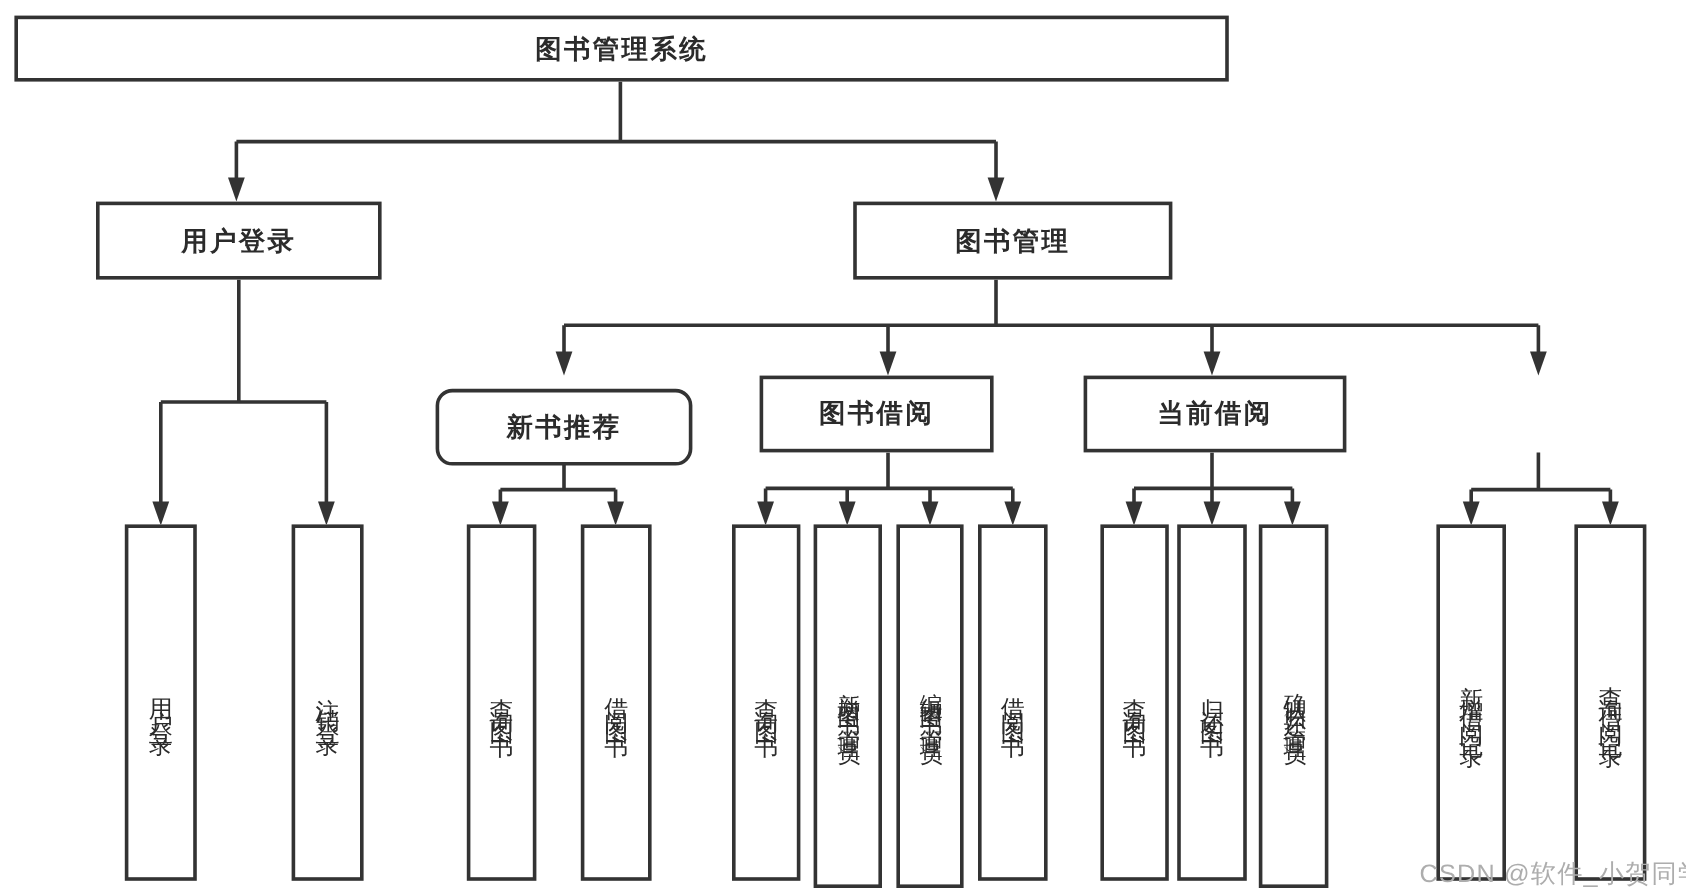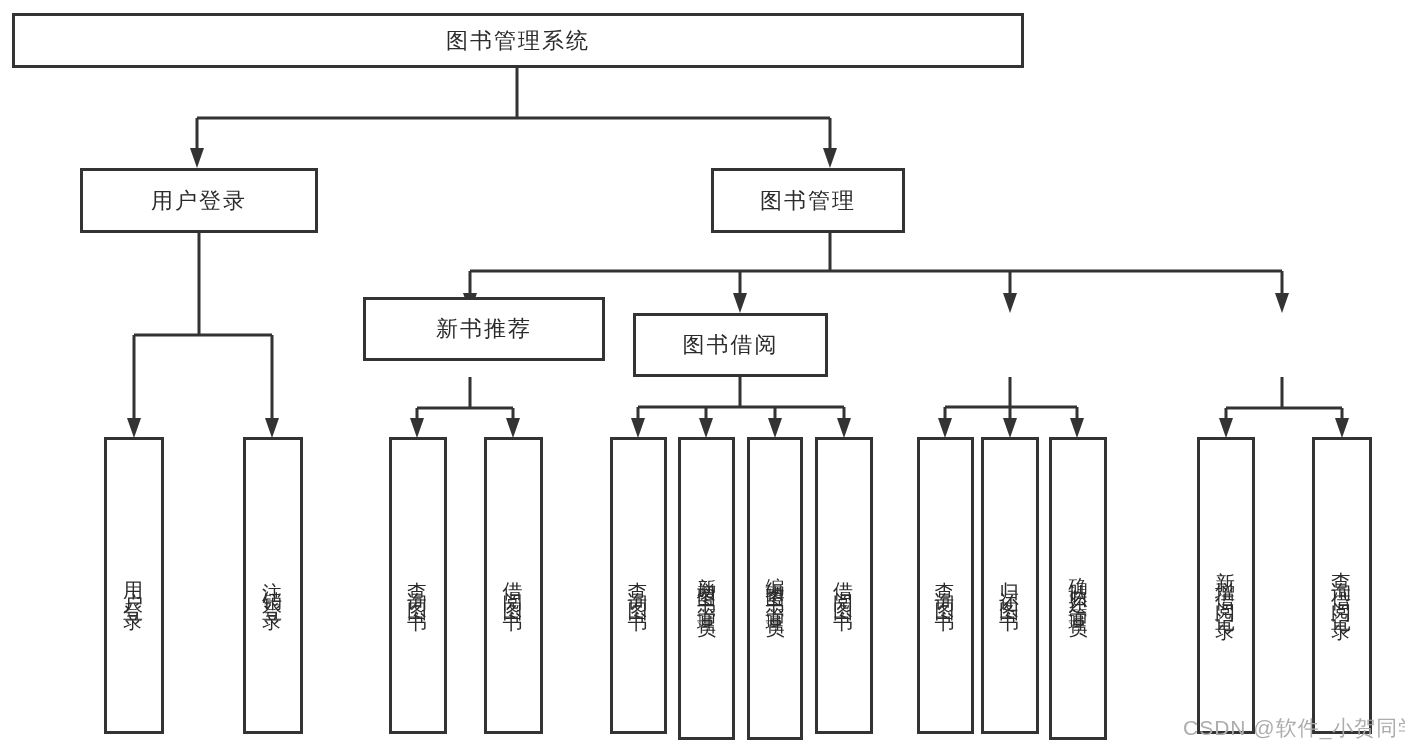--- a/index.html
+++ b/index.html
@@ -26,20 +26,21 @@
     box-sizing: border-box;
     border: 3px solid #333333;
     background: #ffffff;
     display: flex;
     align-items: center;
     justify-content: center;
     color: #2b2b2b;
     font-size: 22px;
     letter-spacing: 2px;
     white-space: nowrap;
+    font-weight: bold;
   }
   .vbox {
     position: absolute;
     box-sizing: border-box;
     border: 3px solid #333333;
     background: #ffffff;
     display: flex;
     align-items: center;
     justify-content: center;
     color: #2b2b2b;
@@ -94,24 +95,25 @@
       <polygon points="1003,418 1017,418 1010,438"></polygon>
       <polygon points="1070,418 1084,418 1077,438"></polygon>
       <polygon points="1219,418 1233,418 1226,438"></polygon>
       <polygon points="1335,418 1349,418 1342,438"></polygon>
     </g>
   </svg>
 
   <div class="box" style="left:12px; top:13px; width:1012px; height:55px;">图书管理系统</div>
 
   <div class="box" style="left:80px; top:168px; width:238px; height:65px;">用户登录</div>
-  <div class="box" style="left:711px; top:168px; width:194px; height:65px;">图书管理</div>
+  <div class="box" style="left:711px; top:168px; width:266px; height:65px;">图书管理</div>
 
-  <div class="box" style="left:363px; top:297px; width:242px; height:64px;">新书推荐</div>
+  <div class="box" style="left:363px; top:324px; width:214px; height:64px;border-radius:14px;">新书推荐</div>
   <div class="box" style="left:633px; top:313px; width:195px; height:64px;">图书借阅</div>
+  <div class="box" style="left:903px; top:313px; width:219px; height:64px;">当前借阅</div>
 
   <div class="vbox" style="left:104px; top:437px; width:60px; height:297px;">用户登录</div>
   <div class="vbox" style="left:243px; top:437px; width:60px; height:297px;">注销登录</div>
 
   <div class="vbox" style="left:389px; top:437px; width:58px; height:297px;">查询图书</div>
   <div class="vbox" style="left:484px; top:437px; width:59px; height:297px;">借阅图书</div>
 
   <div class="vbox" style="left:610px; top:437px; width:57px; height:297px;">查询图书</div>
   <div class="vbox dense" style="left:678px; top:437px; width:57px; height:303px;">新增图书（管理员）</div>
   <div class="vbox dense" style="left:747px; top:437px; width:56px; height:303px;">编辑图书（管理员）</div>

